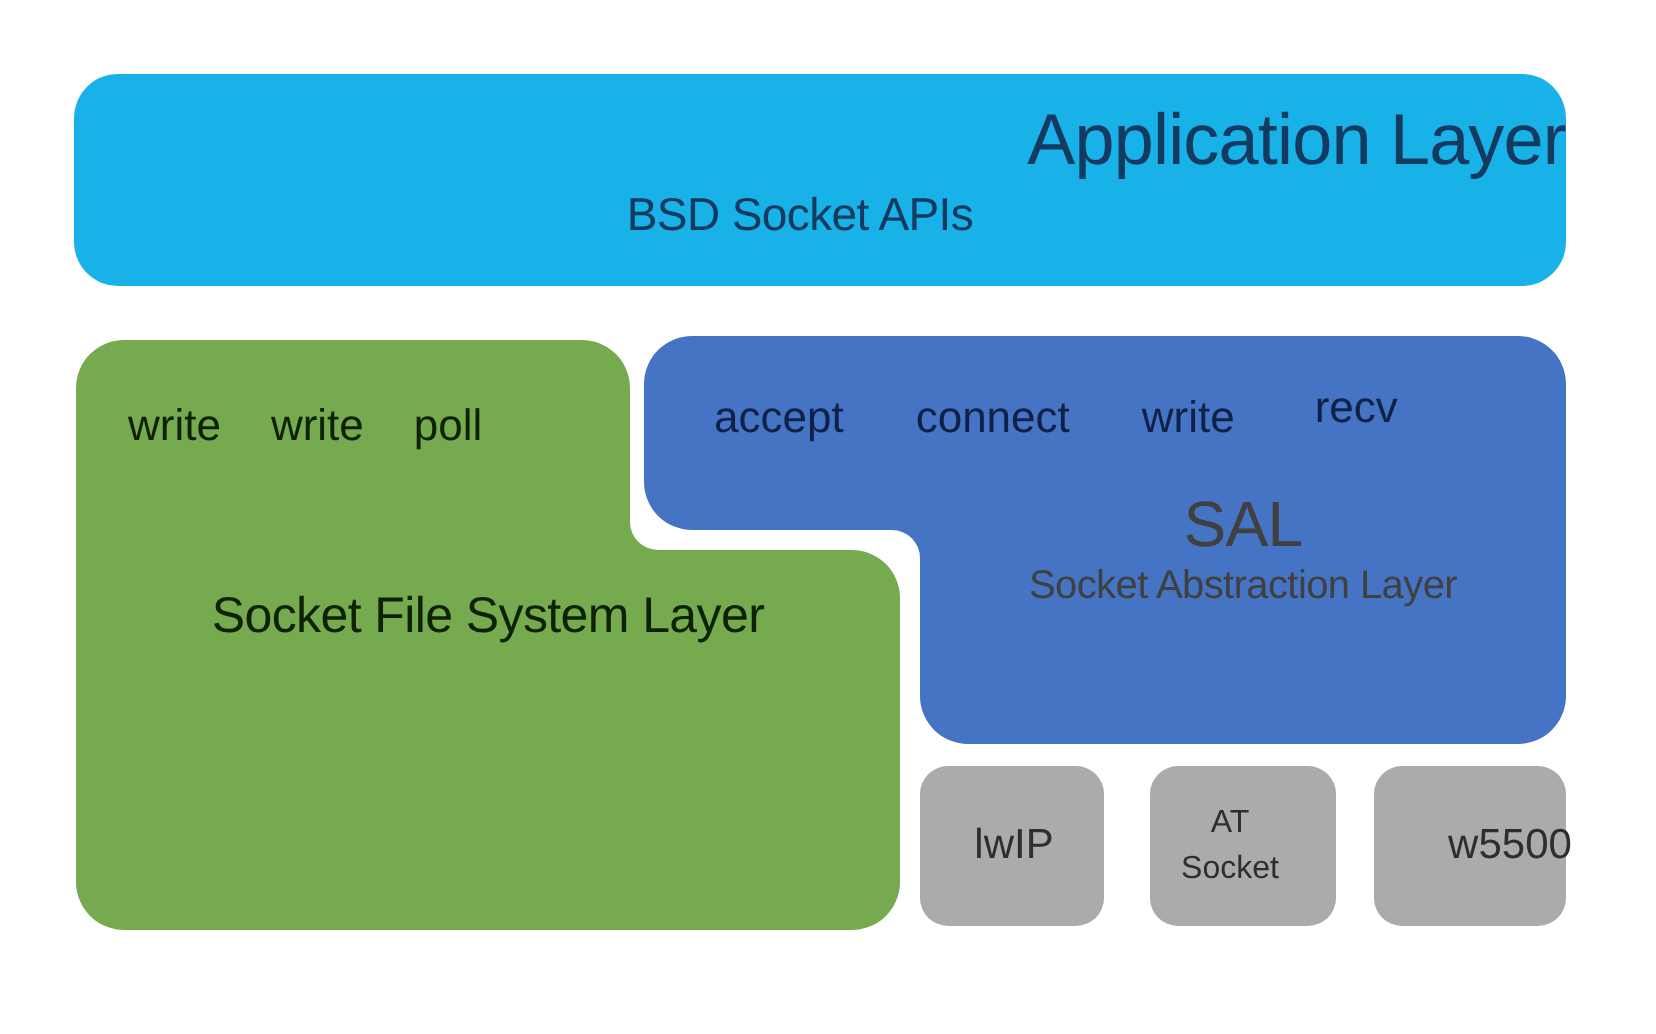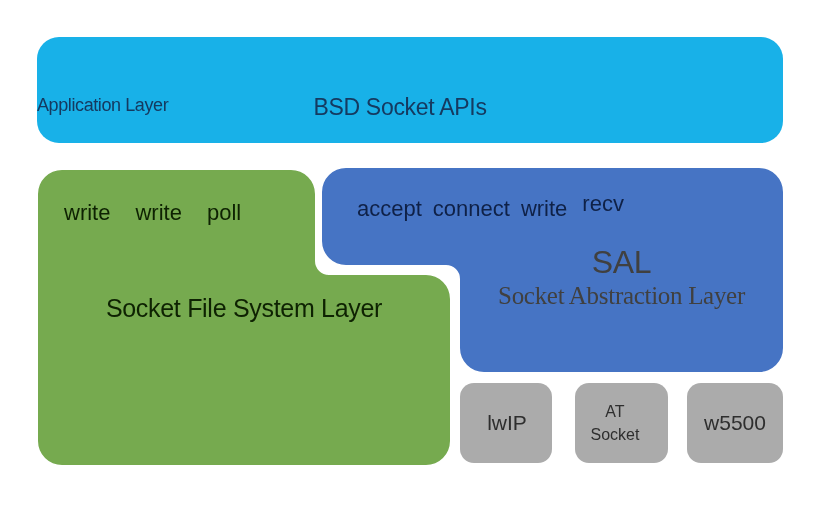--- a/index.html
+++ b/index.html
@@ -20,26 +20,25 @@
     left: 0;
     top: 0;
   }
   .overlay {
     position: absolute;
     white-space: nowrap;
   }
   
   .app-title {
     left: 37px; top: 48px; width: 746px;
-    text-align: left;
-    font-size: 18px;
+    text-align: right;
+    font-size: 36px;
     letter-spacing: -0.4px;
     color: #153a60;
     line-height: 1.2;
-    margin-top: 47px;
   }
   .app-subtitle {
     left: 37px; top: 94px; width: 726px;
     text-align: center;
     font-size: 23px;
     letter-spacing: -0.3px;
     color: #153a60;
     line-height: 1.2;
   }
   
@@ -60,56 +59,55 @@
     letter-spacing: -0.3px;
   }
   .dfs-name {
     font-size: 25px;
     line-height: 1.2;
     letter-spacing: -0.3px;
   }
   
   .sal-api-row {
     left: 357px; top: 196px;
-    display: flex; gap: 11px;
+    display: flex; gap: 36px;
     font-size: 22px;
     color: #0f2147;
   }
   .sal-api-row .raised {
     transform: translateY(-5px);
     margin-left: 4px;
   }
   .sal-title-block {
     left: 460px; top: 243px; width: 323px;
     text-align: center;
     color: #404040;
   }
   .sal-abbr {
     font-size: 32px;
     line-height: 1.2;
     letter-spacing: -0.3px;
   }
   .sal-name {
-    font-size: 25px;
+    font-size: 20px;
     line-height: 1.2;
     letter-spacing: -0.3px;
-    font-family: Liberation Serif, serif;
   }
   
   .backend-label {
     display: flex;
     flex-direction: column;
     align-items: center;
     justify-content: center;
     color: #2e2e2e;
     text-align: center;
   }
   .backend-1 { left: 460px; top: 383px; width: 94px; height: 80px; font-size: 21px; }
   .backend-2 { left: 575px; top: 383px; width: 80px; height: 80px; font-size: 16px; line-height: 1.45; }
-  .backend-3 { left: 687px; top: 383px; width: 96px; height: 80px; font-size: 21px; }
+  .backend-3 { left: 687px; top: 383px; width: 96px; height: 80px; font-size: 21px; padding-left: 20px; }
 </style>
 </head>
 <body>
 
 <div class="canvas">
 
   <svg class="shapes" width="828" height="517" viewBox="0 0 828 517" aria-hidden="true">
     <rect x="37" y="37" width="746" height="106" rx="22" ry="22" fill="#18b1e8"></rect>
     <path d="M 62 170 H 291 A 24 24 0 0 1 315 194 V 261 A 14 14 0 0 0 329 275 H 426 A 24 24 0 0 1 450 299 V 441 A 24 24 0 0 1 426 465 H 62 A 24 24 0 0 1 38 441 V 194 A 24 24 0 0 1 62 170 Z" fill="#76aa4f"></path>
     <path d="M 346 168 H 759 A 24 24 0 0 1 783 192 V 348 A 24 24 0 0 1 759 372 H 484 A 24 24 0 0 1 460 348 V 279 A 14 14 0 0 0 446 265 H 346 A 24 24 0 0 1 322 241 V 192 A 24 24 0 0 1 346 168 Z" fill="#4674c4"></path>

